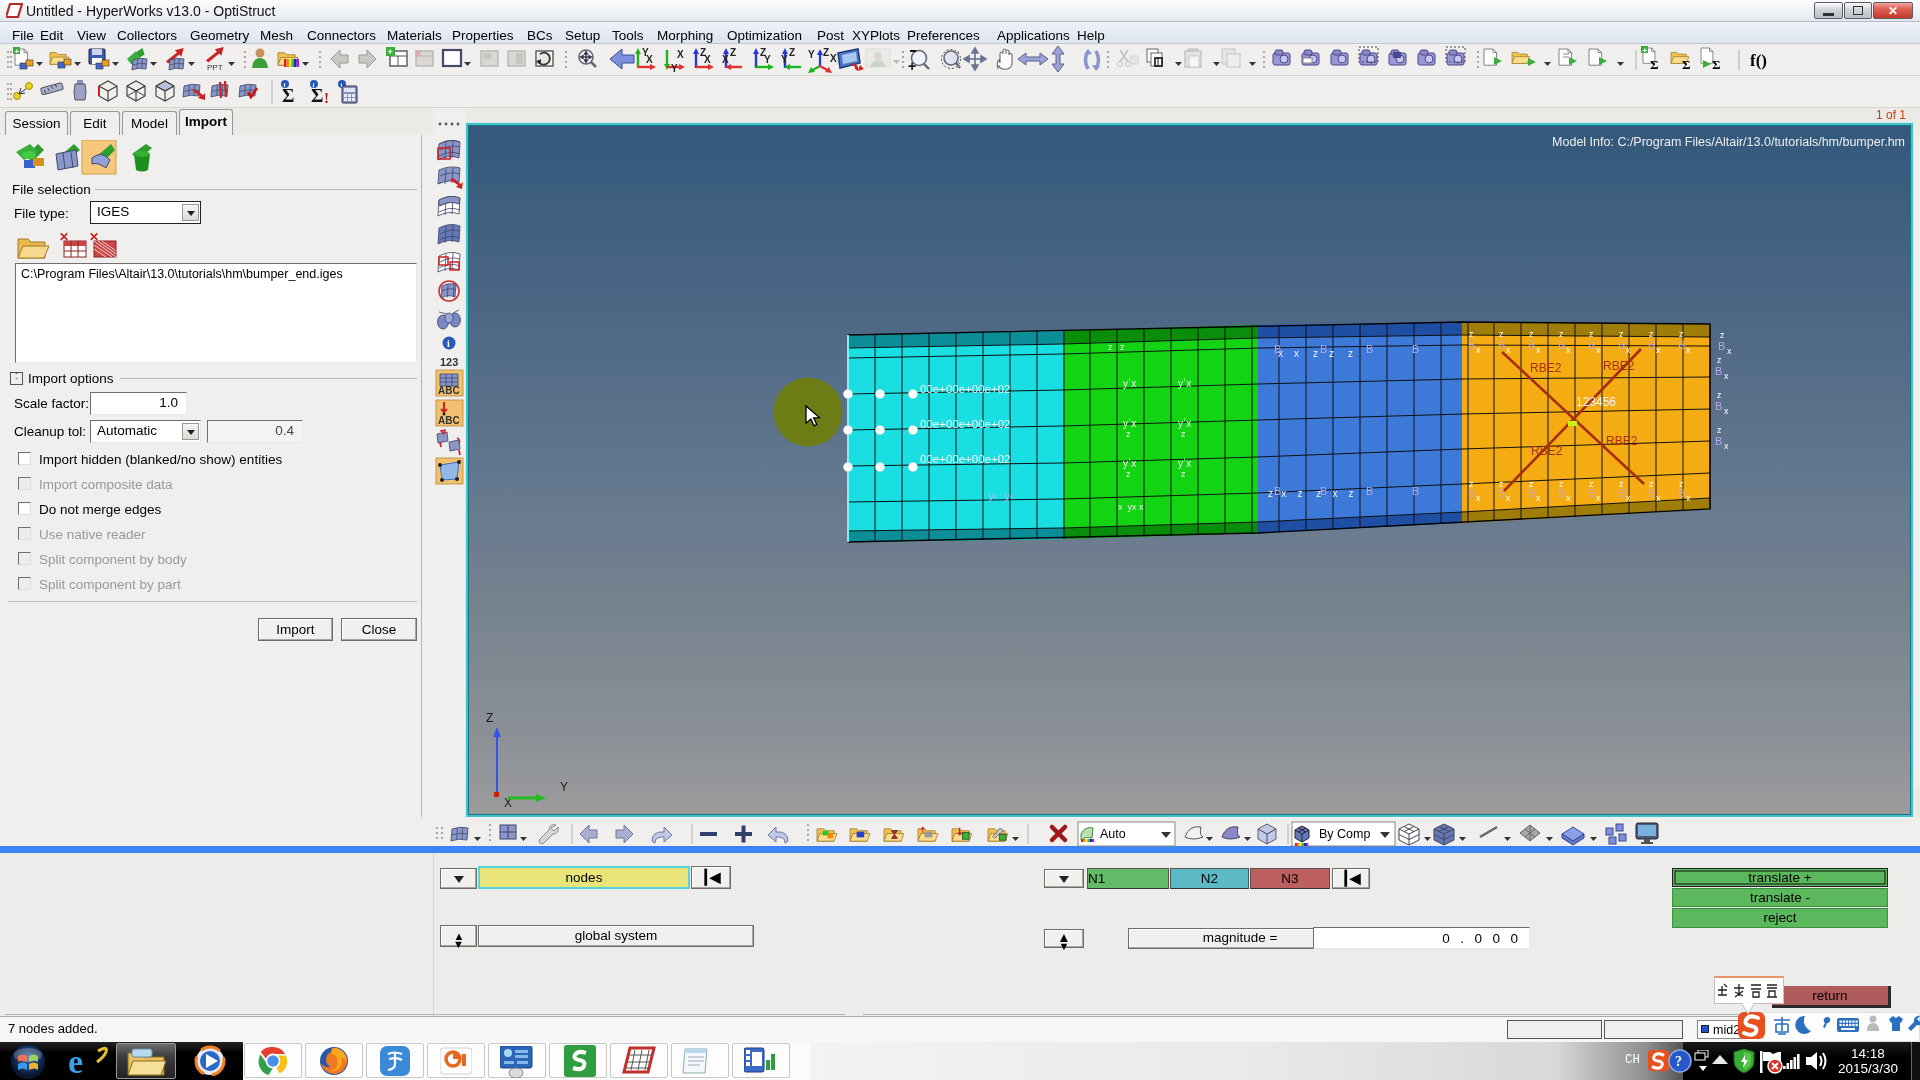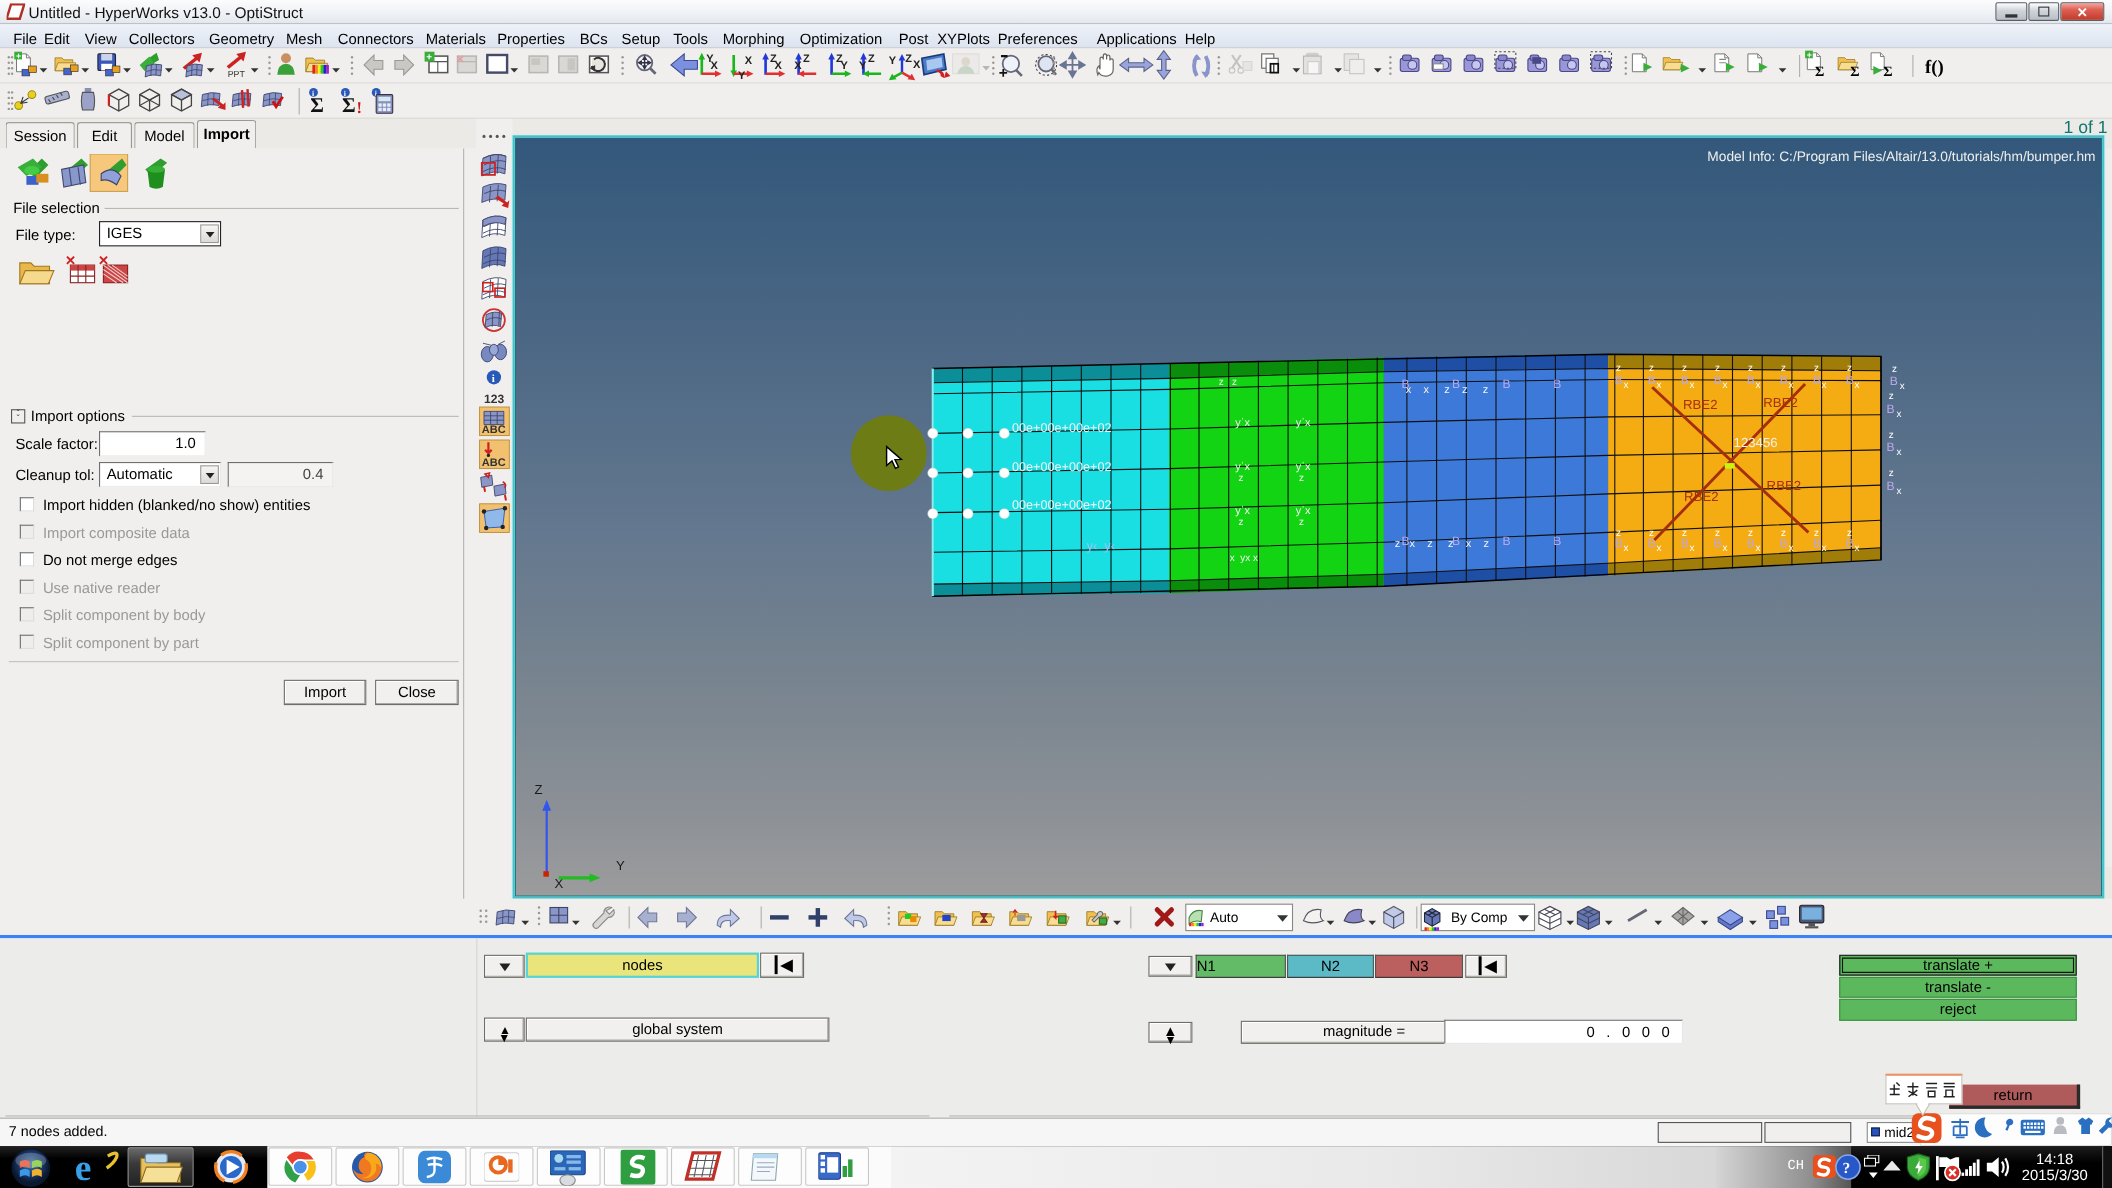--- a/index.html
+++ b/index.html
@@ -23,21 +23,21 @@
 #lpanel{left:0;top:135px;width:433px;height:877px;background:#f0efee;font-size:13.5px;color:#000}
 .sunken{background:#fff;border:1px solid #888;border-color:#6f6f6f #e8e8e8 #e8e8e8 #6f6f6f}
 .combo-arrow{position:absolute;right:2px;top:2px;bottom:2px;width:17px;background:linear-gradient(180deg,#f6f5f4,#dcdad6);border:1px solid #9a9893}
 .combo-arrow:after{content:"";position:absolute;left:4px;top:6px;border:4px solid transparent;border-top:5px solid #222}
 .cb{position:absolute;width:13px;height:13px;background:#fff;border:1px solid #777;border-color:#6f6f6f #ddd #ddd #6f6f6f}
 .cbg{background:#eeedec}
 .pbtn{position:absolute;background:#f1f0ee;border:1px solid #6f6d68;box-shadow:inset -1px -1px 0 #a9a7a2, inset 1px 1px 0 #fff;font-size:13.5px;text-align:center}
 
 #vp{left:466px;top:123px;width:1447px;height:694px;border:2px solid #41c3cb;box-shadow:inset 0 0 0 1px #1b7280,0 0 0 1px #d2eef0;background:linear-gradient(180deg,#33587b 0%,#4d6885 28%,#64788f 52%,#78848f 72%,#8b9096 88%,#9c9c9d 100%)}
 
-#btb{left:0;top:817px;width:1920px;height:36px;background:#f0efed;border-bottom:3px solid #3b82f6}
+#btb{left:0;top:817px;width:1920px;height:36px;background:#f0efed;border-bottom:7px solid #3b82f6}
 
 #bpanel{left:0;top:853px;width:1920px;height:163px;background:#ececea;font-size:13.5px}
 
 #status{left:0;top:1016px;width:1920px;height:26px;background:#f6f6f6;font-size:13px;color:#000}
 
 #taskbar{left:0;top:1042px;width:1920px;height:38px;background:#0a0a0a}
 .tseg{position:absolute;top:0;height:38px}
 .appbox{position:absolute;top:1px;height:35px;background:#fdfdfd;border:1px solid #c8c8c8;border-radius:2px}
 </style>
 </head>
@@ -553,21 +553,21 @@
           <rect x="6" y="18" width="3" height="3" fill="#e8eef8"></rect>
           <rect x="10" y="18" width="3" height="3" fill="#e8eef8"></rect>
           <rect x="14" y="18" width="3" height="3" fill="#e8eef8"></rect>
         </g>
 </svg></div>
 <div class="abs" id="tabrow">
 <div class="tab" style="left:5px;width:63px">Session</div>
 <div class="tab" style="left:70px;width:50px">Edit</div>
 <div class="tab" style="left:122px;width:55px">Model</div>
 <div class="tab" style="left:179px;width:54px;top:1px;height:26px;font-weight:bold">Import</div>
-<div class="abs" style="left:1876px;top:0px;font-size:16px;color:#0f766e">1 of 1</div>
+<div class="abs" style="left:1876px;top:0px;font-size:12px;color:#c2410c">1 of 1</div>
 </div>
 <div class="abs" id="lpanel">
 <svg class="abs" style="left:10px;top:5px" width="150" height="38">
  <g>
           <polygon points="28,4 16,16 22,22 34,10" fill="#2e9e2e"></polygon>
           <polygon points="6,12 20,4 28,12 14,20" fill="#3aae3a"></polygon>
           <rect x="14" y="20" width="11" height="8" fill="#3a62c8"></rect>
           <rect x="23" y="18" width="11" height="8" fill="#d89020"></rect>
           <ellipse cx="19" cy="15" rx="7" ry="4" fill="#44cc44"></ellipse>
         </g>
@@ -607,20 +607,23 @@
             <line x1="7" y1="0" x2="7" y2="16" stroke="#882222"></line>
             <line x1="14" y1="0" x2="14" y2="16" stroke="#882222"></line>
           </g>
         </g>
  <g transform="translate(70,0)">
           <text x="3" y="10" font-size="12" font-weight="bold" fill="#cc2020">✕</text>
           <rect x="8" y="10" width="22" height="16" fill="#cc4444" stroke="#882222"></rect>
           <path d="M8,10 l22,16 M8,14 l18,12 M12,10 l18,13 M8,18 l12,8 M16,10 l14,10" stroke="#f0d0d0" stroke-width="1"></path>
         </g>
 </svg>
+<div class="abs sunken" style="left:15px;top:128px;width:402px;height:100px">
+        <span style="position:absolute;left:5px;top:3px;font-size:12.5px">C:\Program Files\Altair\13.0\tutorials\hm\bumper_end.iges</span>
+      </div>
 <div class="abs" style="left:10px;top:237px;width:13px;height:13px;border:1px solid #555;font-size:8px;text-align:center;line-height:5px;color:#222">ˇ<br>ˇ</div>
 <div class="abs" style="left:28px;top:236px">Import options</div>
 <div class="abs" style="left:120px;top:243px;width:297px;border-top:1px solid #b9b7b2"></div>
 <div class="abs" style="left:14px;top:261px">Scale factor:</div>
 <div class="abs sunken" style="left:90px;top:257px;width:97px;height:23px">
         <span style="position:absolute;right:8px;top:2px">1.0</span>
       </div>
 <div class="abs" style="left:14px;top:289px">Cleanup tol:</div>
 <div class="abs sunken" style="left:90px;top:285px;width:111px;height:23px">
         <span style="position:absolute;left:6px;top:2px">Automatic</span>

